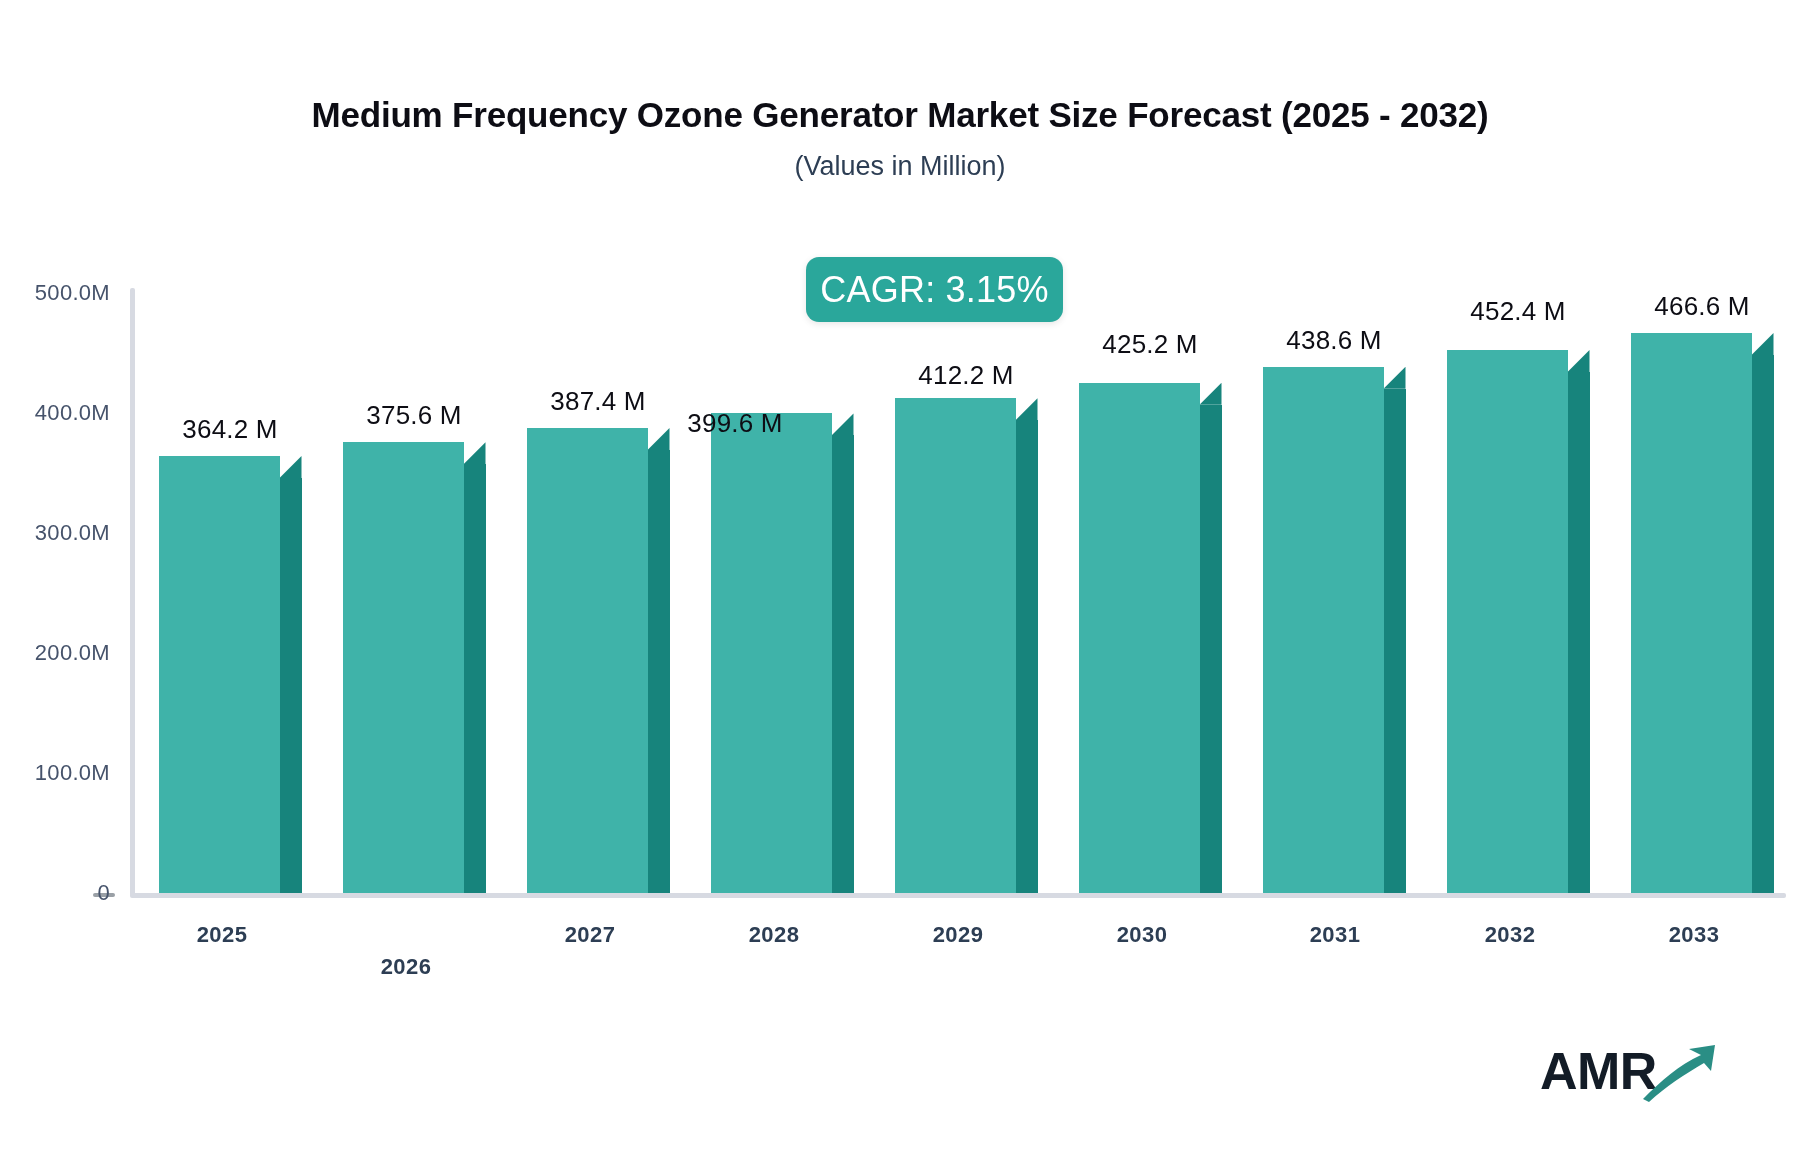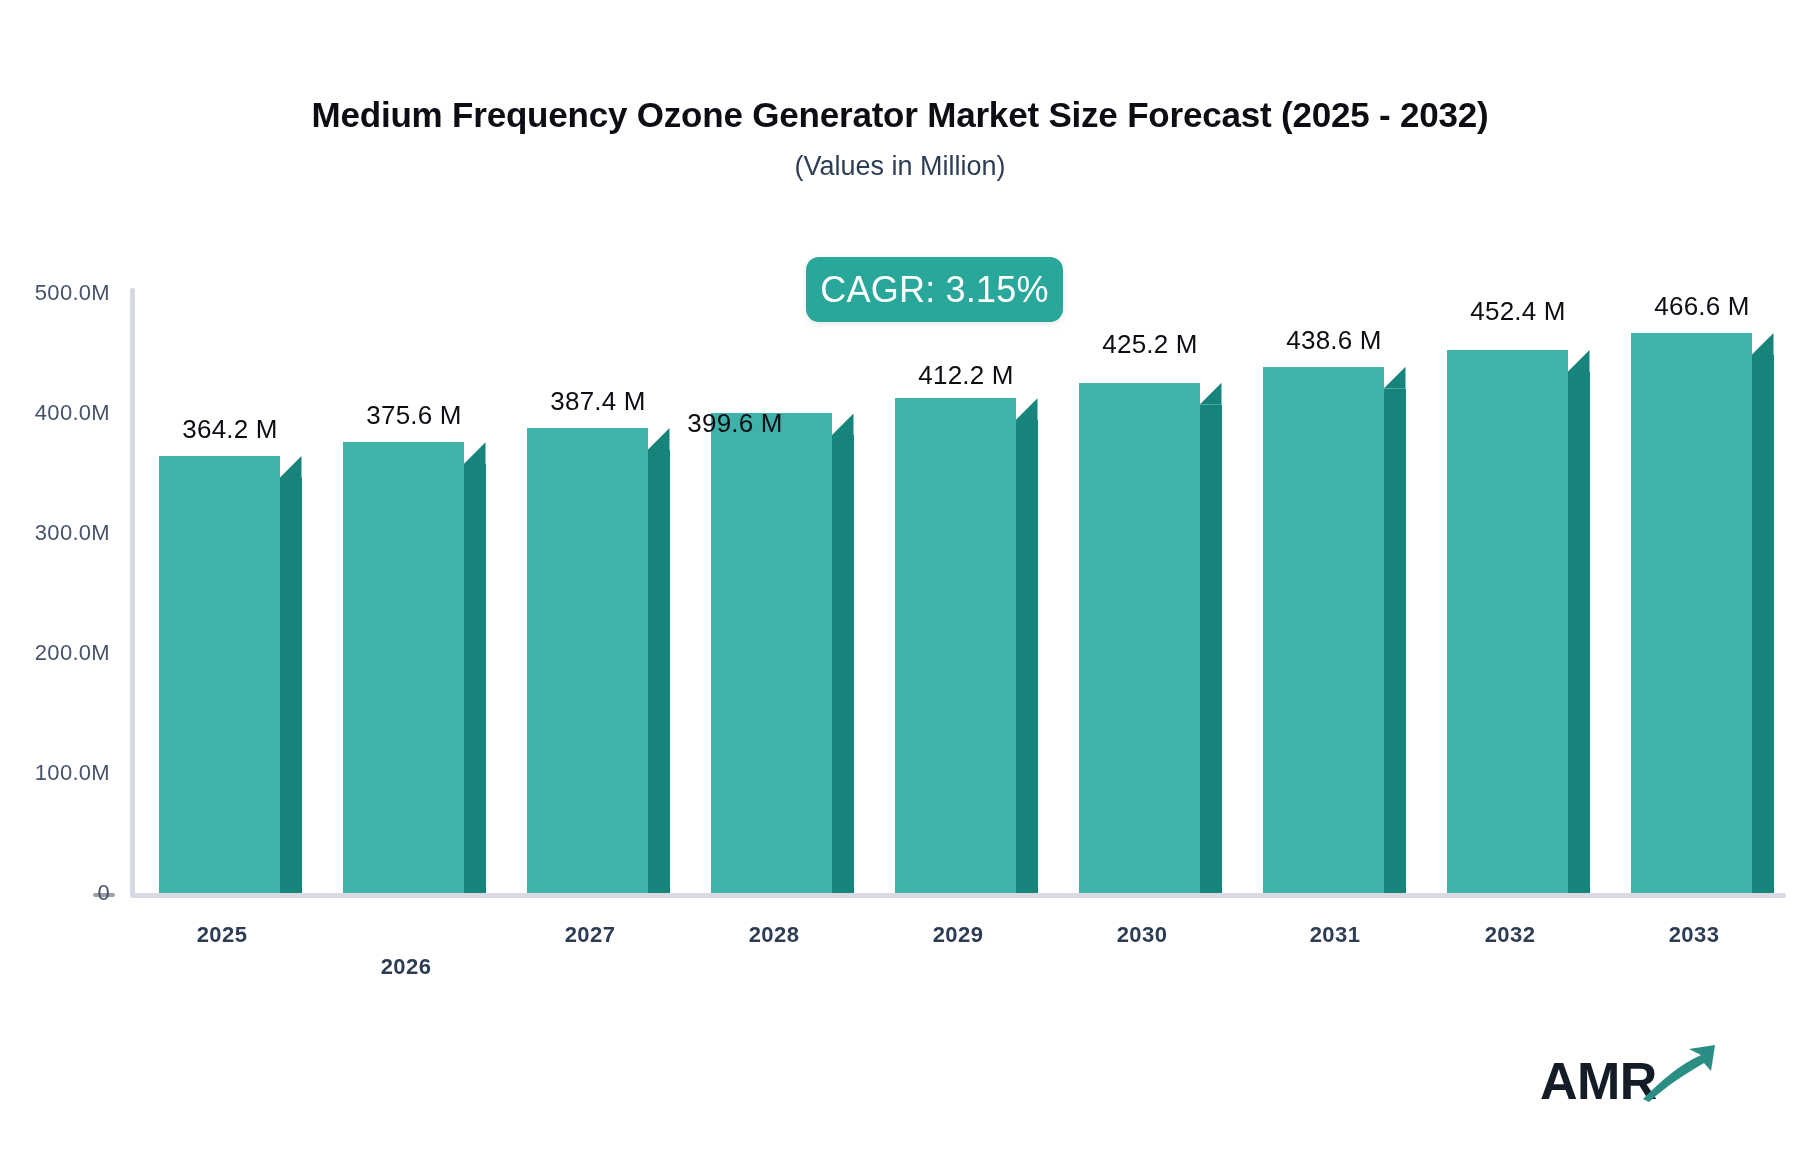--- a/index.html
+++ b/index.html
@@ -166,21 +166,21 @@
     transform: translateX(-50%);
     letter-spacing: 0.2px;
   }
 
   
   .amr-logo {
     position: absolute;
     left: 1540px;
     top: 1045px;
     display: flex;
-    align-items: flex-end;
+    align-items: flex-start;
   }
   .amr-text {
     font-size: 52px;
     font-weight: bold;
     color: #131c27;
     letter-spacing: -0.5px;
     line-height: 1;
   }
   .amr-arrow {
     margin-left: -16px;

